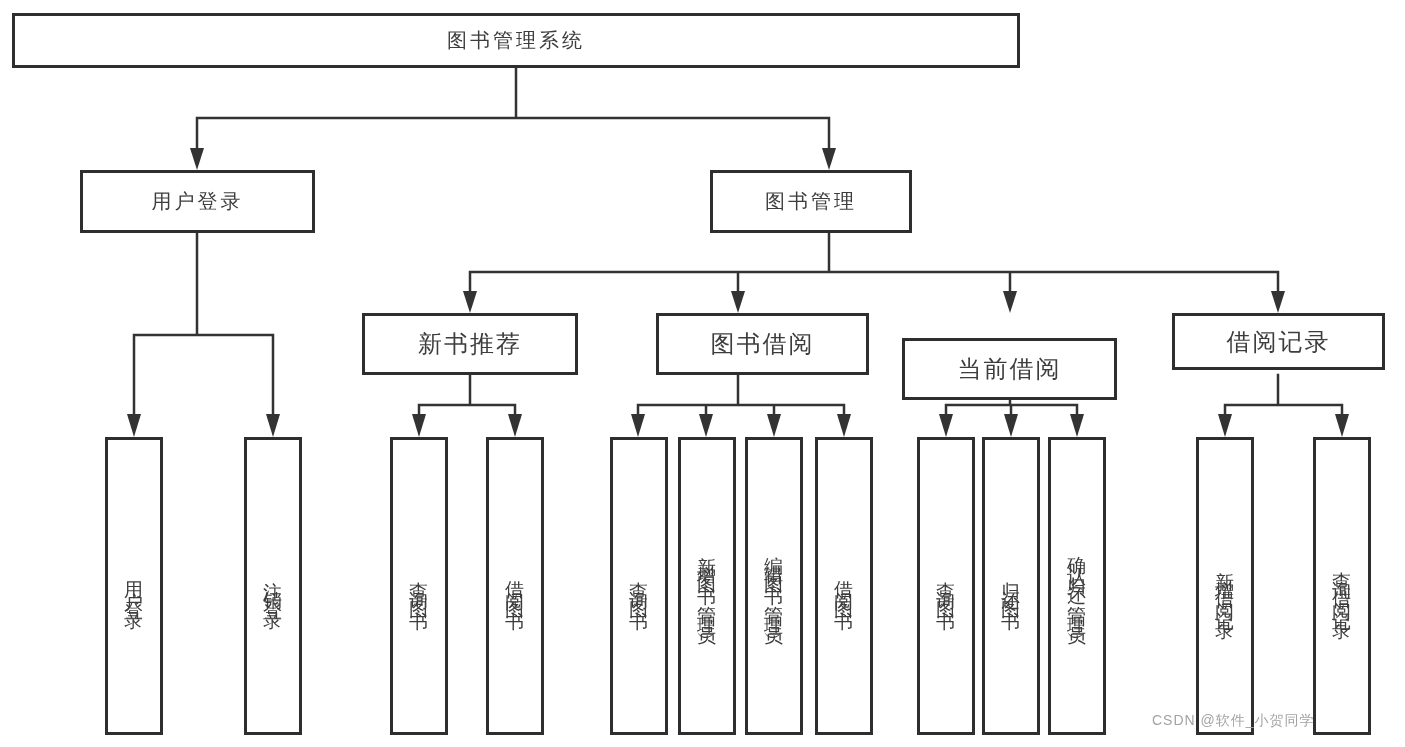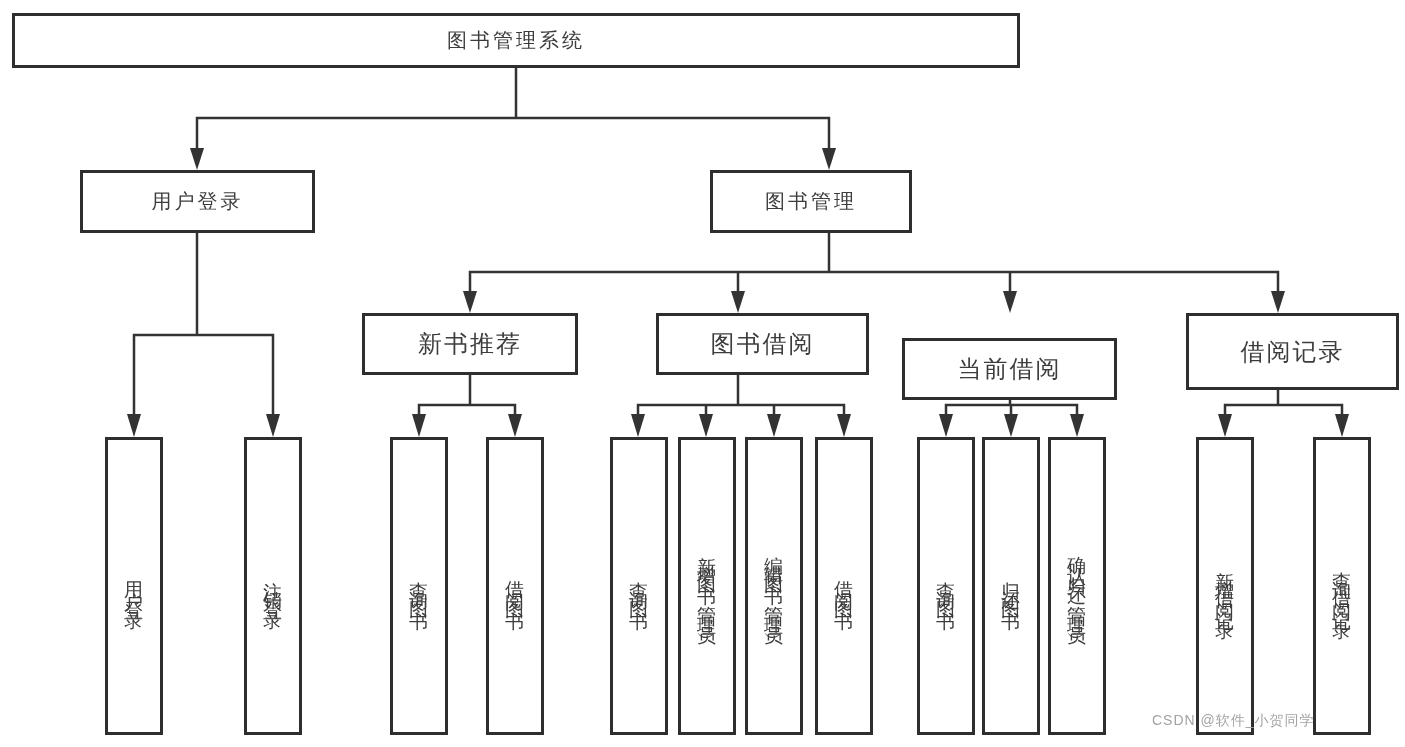--- a/index.html
+++ b/index.html
@@ -139,21 +139,21 @@
 
   <div class="node lvl3" style="left:362px; top:313px; width:216px; height:62px;">
     <span class="htext">新书推荐</span>
   </div>
   <div class="node lvl3" style="left:632px; top:313px; width:213px; height:62px;margin-left:24px;">
     <span class="htext">图书借阅</span>
   </div>
   <div class="node lvl3" style="left:902px; top:313px; width:215px; height:62px;margin-top:25px;">
     <span class="htext">当前借阅</span>
   </div>
-  <div class="node lvl3" style="left:1172px; top:313px; width:213px; height:77px;margin-left:14px;">
+  <div class="node lvl3" style="left:1172px; top:313px; width:213px; height:57px;">
     <span class="htext">借阅记录</span>
   </div>
 
   <div class="node leaf" style="left:105px;">
     <span class="vtext">用户登录</span>
   </div>
   <div class="node leaf" style="left:244px;">
     <span class="vtext">注销登录</span>
   </div>
 

